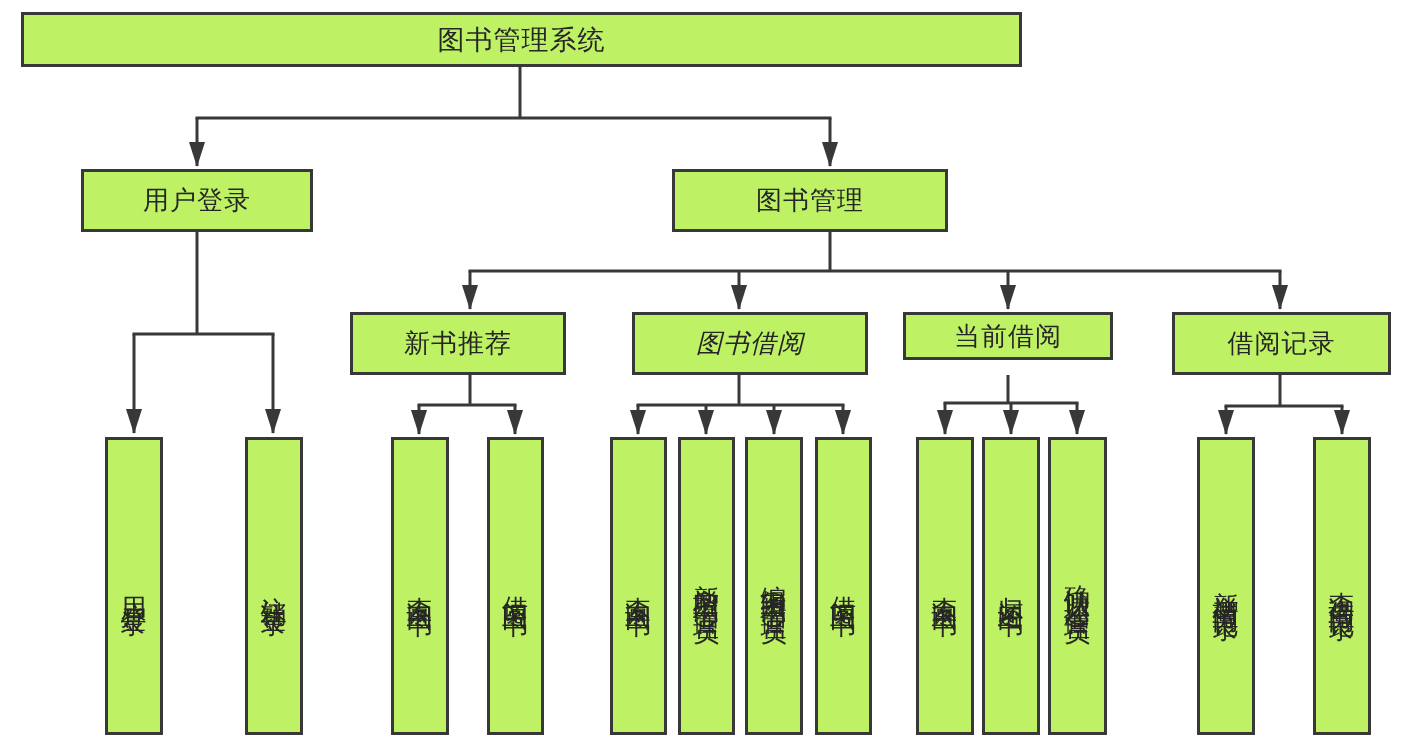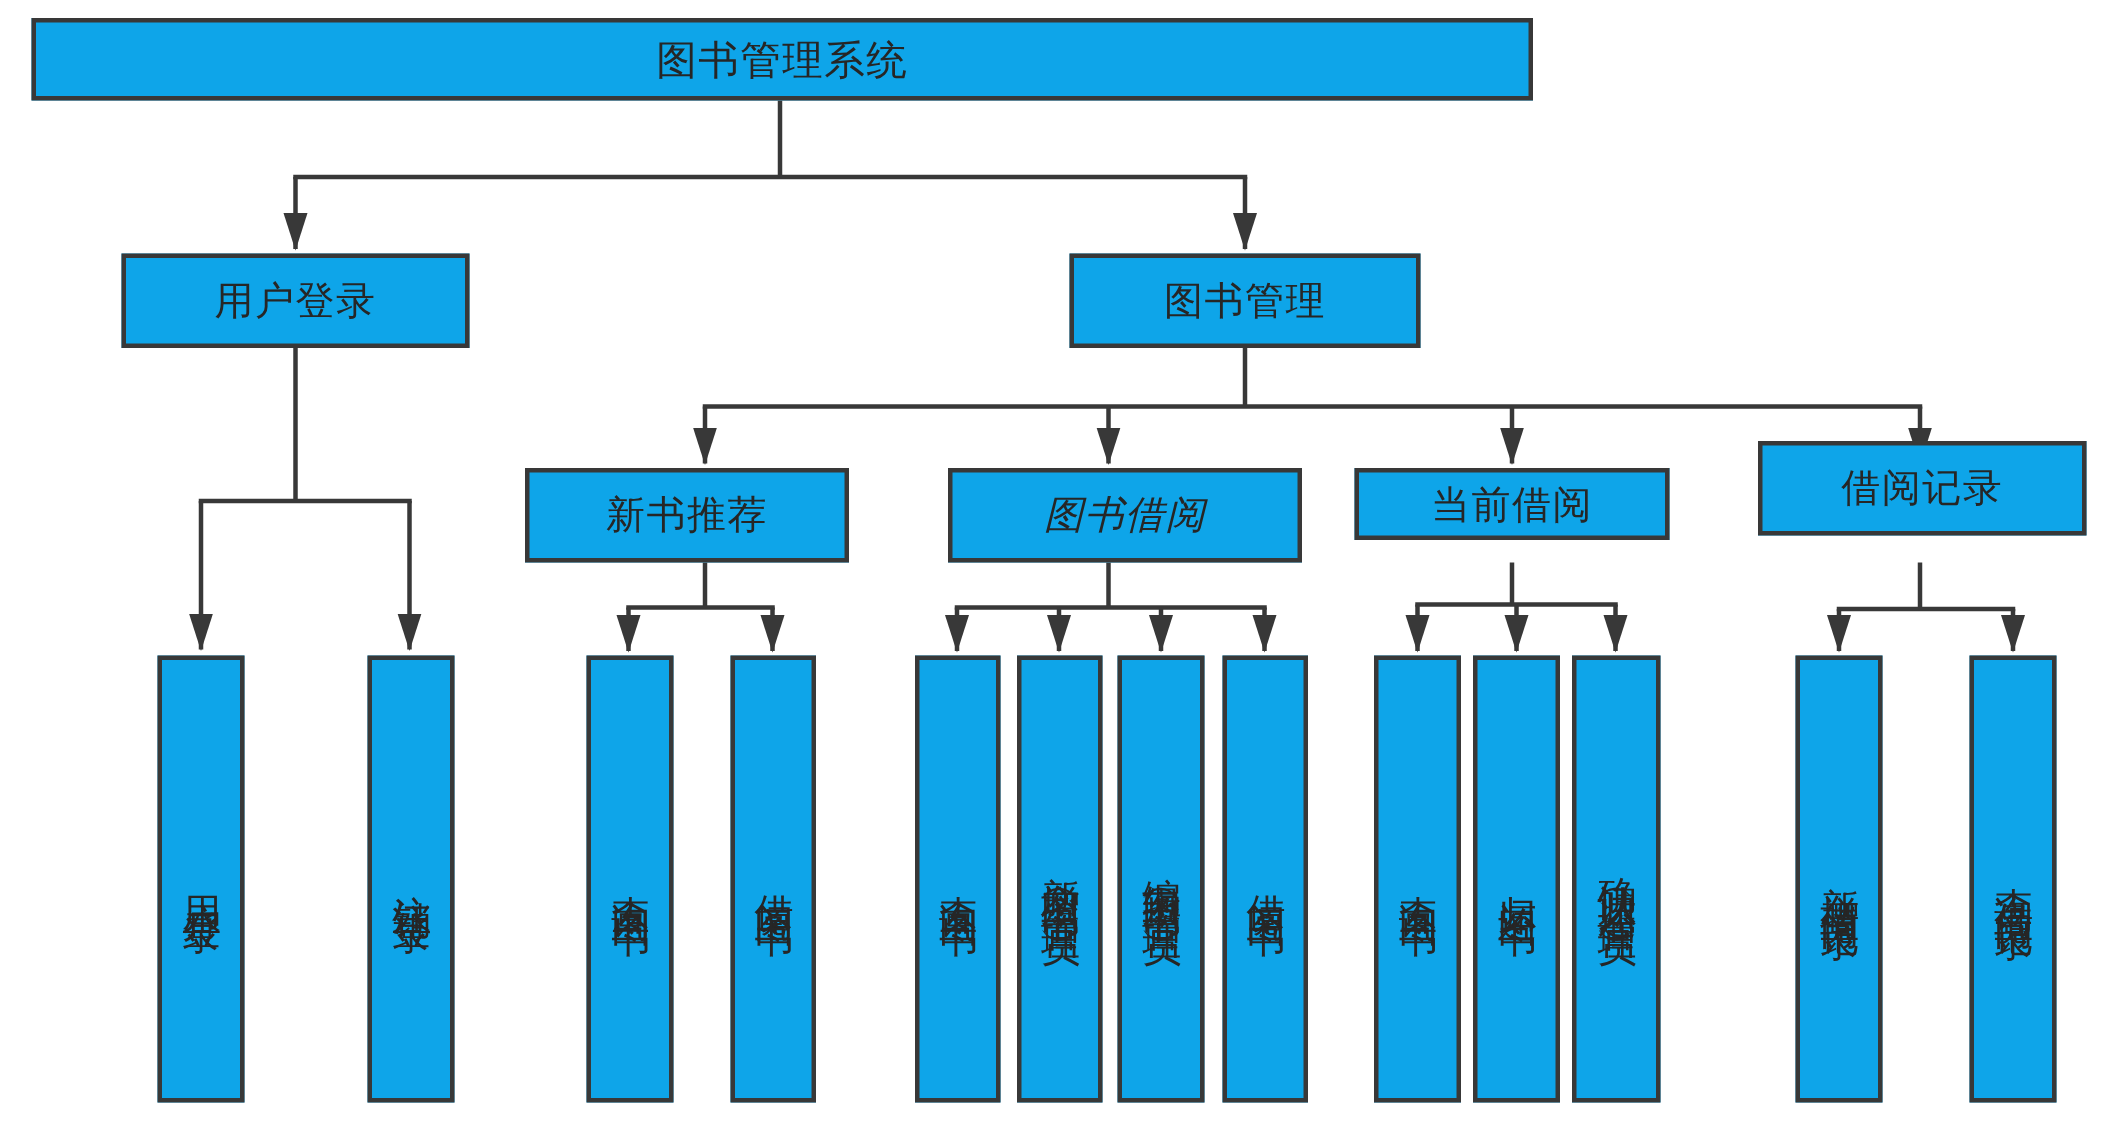--- a/index.html
+++ b/index.html
@@ -19,21 +19,21 @@
     position: absolute;
     left: 0;
     top: 0;
     width: 1405px;
     height: 747px;
   }
   .box {
     position: absolute;
     box-sizing: border-box;
     border: 3px solid #383838;
-    background: #0ea5e9;
+    background: #bef264;
     display: flex;
     align-items: center;
     justify-content: center;
     color: #262626;
     font-size: 26px;
     letter-spacing: 1px;
     white-space: nowrap;
     text-align: right;
   }
   .box.root {
@@ -114,34 +114,34 @@
     </g>
   </svg>
 
   <div class="box root" style="left:21px; top:12px; width:1001px; height:55px;">
     <span>图书管理系统</span>
   </div>
 
   <div class="box" style="left:81px; top:169px; width:232px; height:63px;">
     <span>用户登录</span>
   </div>
-  <div class="box" style="left:713px; top:169px; width:234px; height:63px;font-family:Liberation Mono, monospace;">
+  <div class="box" style="left:672px; top:169px; width:276px; height:63px;font-family:Liberation Mono, monospace;">
     <span>图书管理</span>
   </div>
 
   <div class="box" style="left:350px; top:312px; width:216px; height:63px;">
     <span>新书推荐</span>
   </div>
   <div class="box" style="left:632px; top:312px; width:236px; height:63px;font-style:italic;">
     <span>图书借阅</span>
   </div>
   <div class="box" style="left:903px; top:312px; width:210px; height:48px;">
     <span>当前借阅</span>
   </div>
-  <div class="box" style="left:1172px; top:294px; width:219px; height:63px;">
+  <div class="box" style="left:1172px; top:312px; width:219px; height:63px;">
     <span>借阅记录</span>
   </div>
 
   <div class="box" style="left:105px; top:437px; width:58px; height:298px;">
     <span class="vtext">用户登录</span>
   </div>
   <div class="box" style="left:245px; top:437px; width:58px; height:298px;">
     <span class="vtext">注销登录</span>
   </div>
 

